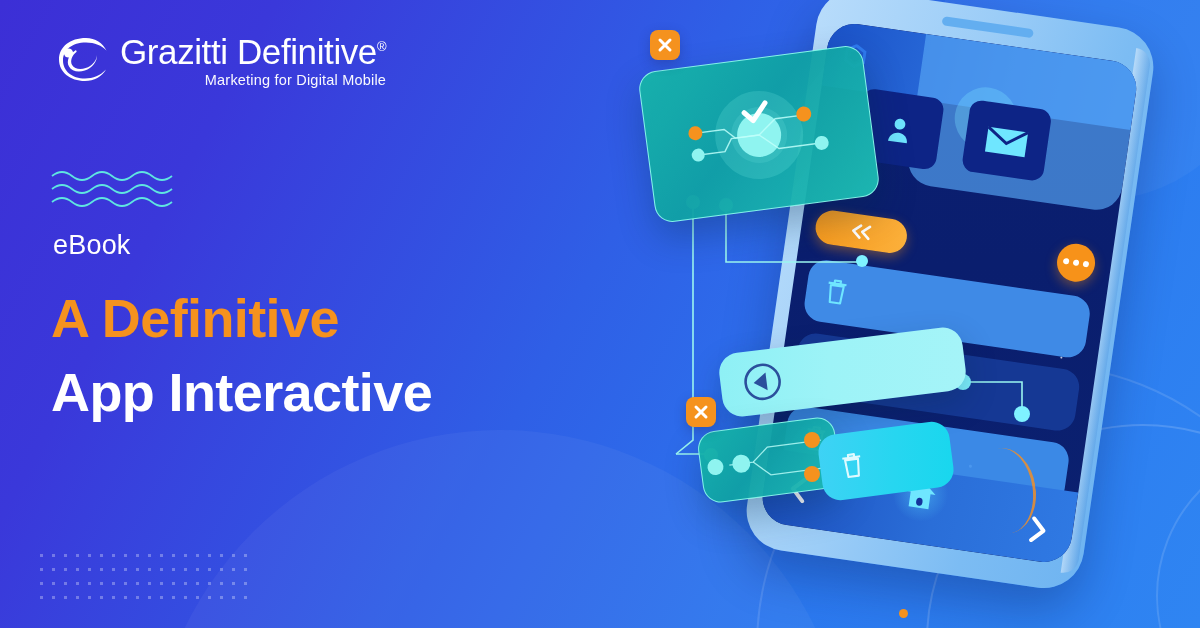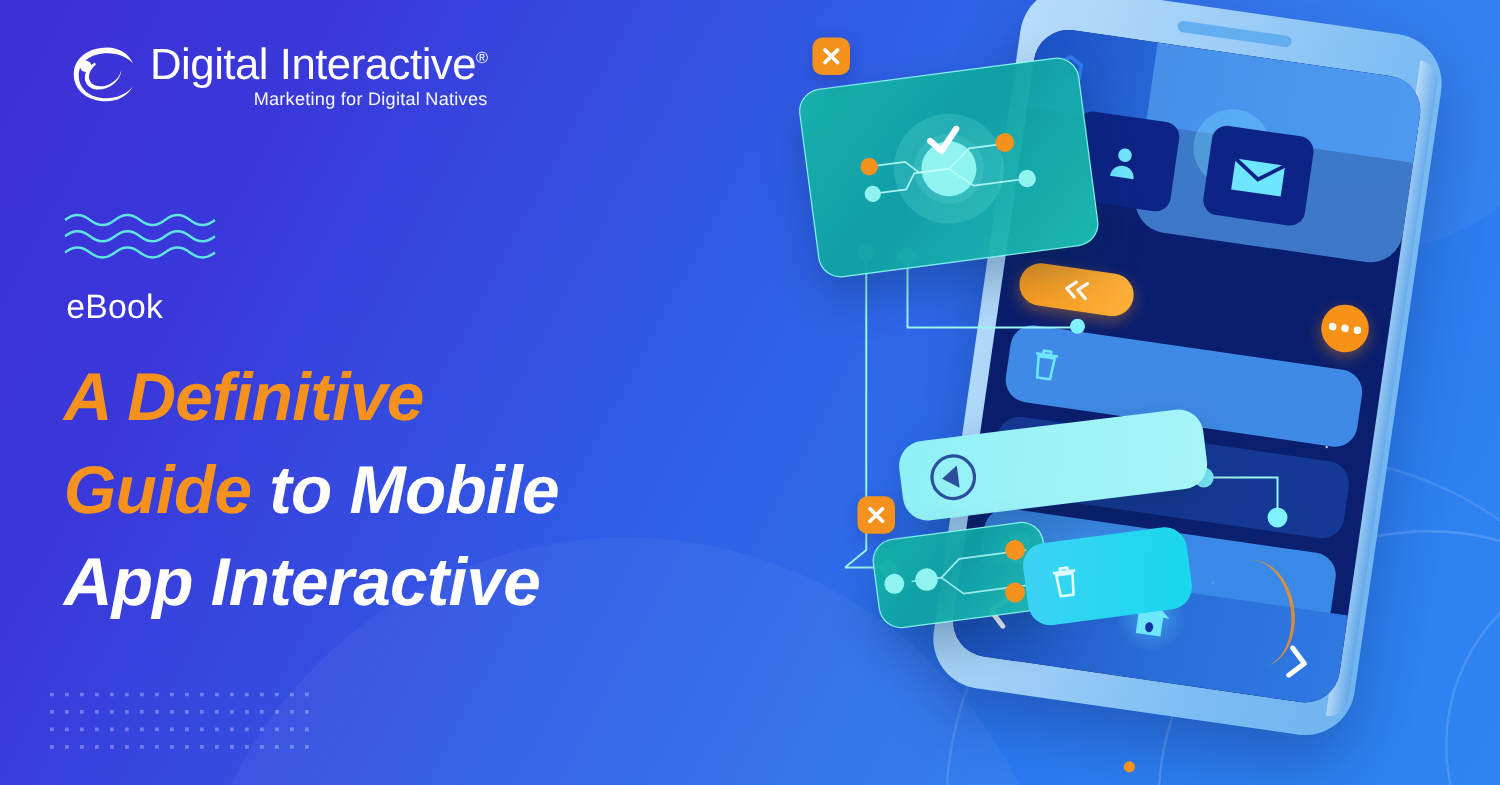--- a/index.html
+++ b/index.html
@@ -47,21 +47,21 @@
     margin-top:-2px;opacity:.97;
   }
   
   .waves{position:absolute;left:50px;top:168px;}
   
   .kicker{
     position:absolute;left:53px;top:230px;color:#fff;font-size:27px;font-weight:400;letter-spacing:.2px;
   }
   .headline{
     position:absolute;left:51px;top:281px;width:640px;
-    font-size:54px;font-weight:700;line-height:74px;color:#fff;letter-spacing:-0.6px;font-style:italic;
+    font-size:54px;font-weight:700;line-height:74px;color:#fff;letter-spacing:-0.6px;
   }
   .hl-accent{color:#f5921e;}
   
   .dots{position:absolute;left:40px;bottom:10px;}
   
   .phone-wrap{
     position:absolute;left:752px;top:-18px;width:420px;height:640px;
   }
   .phone{
     position:absolute;left:28px;top:24px;width:340px;height:566px;
@@ -190,37 +190,36 @@
   <div class="bg-arc-2"></div>
   <div class="bg-arc-3"></div>
 
   <div class="logo">
     <svg class="logo-mark" viewBox="0 0 56 52">
       <path d="M30 4C14 4 3 13 3 25.5 3 38 14 47 29 47c9 0 17-4.5 21-11.5-5.5 6-13 9-21 9-13 0-22-7.6-22-18S16 8.5 30 8.5c8.5 0 16 3 20.5 8.2C46.8 9 39.3 4 30 4z" fill="#fff"></path>
       <path d="M20 16c-7 4-10 11-7 16.5 2.6 4.8 9.3 6.4 15.8 4 7.4-2.7 12.6-9.3 12.2-15.6-.2 5.4-4.9 10.8-11.3 13.2-5.7 2.1-11.4.8-13.6-3.1-2.2-3.9-.3-9.4 4.6-13.2z" fill="#fff"></path>
       <circle cx="12.5" cy="19" r="4.6" fill="#fff"></circle>
     </svg>
     <div class="logo-text-wrap">
-      <div class="logo-name"><span>Digital Interactive</span><span class="logo-reg">®</span></div>
-      <div class="logo-tag">Marketing for Digital Natives</div>
+      <div class="logo-name"><span>Grazitti Definitive</span><span class="logo-reg">®</span></div>
+      <div class="logo-tag">Marketing for Digital Mobile</div>
     </div>
   </div>
 
   <svg class="waves" width="124" height="42" viewBox="0 0 124 42">
     <g fill="none" stroke="#5fe6e0" stroke-width="1.8">
       <path d="M2 8 Q 12 0 22 8 T 42 8 T 62 8 T 82 8 T 102 8 T 122 8"></path>
       <path d="M2 21 Q 12 13 22 21 T 42 21 T 62 21 T 82 21 T 102 21 T 122 21"></path>
       <path d="M2 34 Q 12 26 22 34 T 42 34 T 62 34 T 82 34 T 102 34 T 122 34"></path>
     </g>
   </svg>
 
   <div class="kicker">eBook</div>
   <div class="headline">
     <div><span class="hl-accent">A Definitive</span></div>
-    <div><span class="hl-accent">Guide</span><span> to Mobile</span></div>
     <div><span>App Interactive</span></div>
   </div>
 
   <svg class="dots" width="220" height="64" viewBox="0 0 220 64">
     <g fill="rgba(255,255,255,0.30)">
       <g id="dr">
           <rect x="0" y="0" width="3" height="3"></rect>
           <rect x="12" y="0" width="3" height="3"></rect>
           <rect x="24" y="0" width="3" height="3"></rect>
           <rect x="36" y="0" width="3" height="3"></rect>

